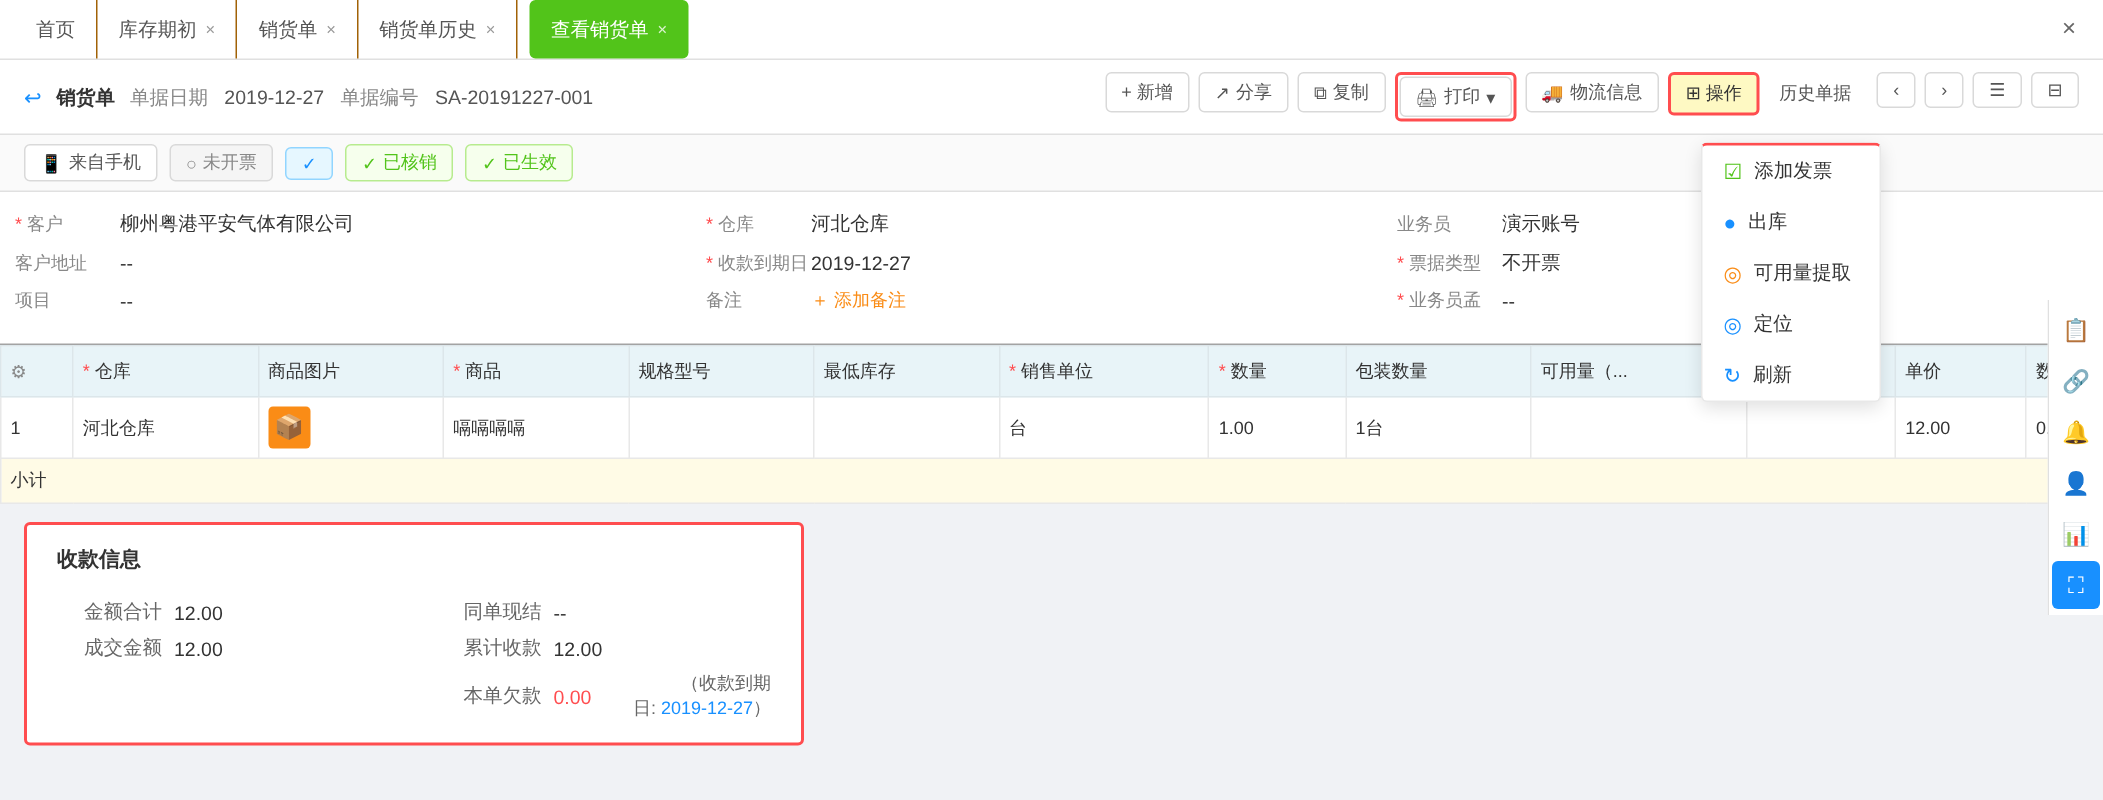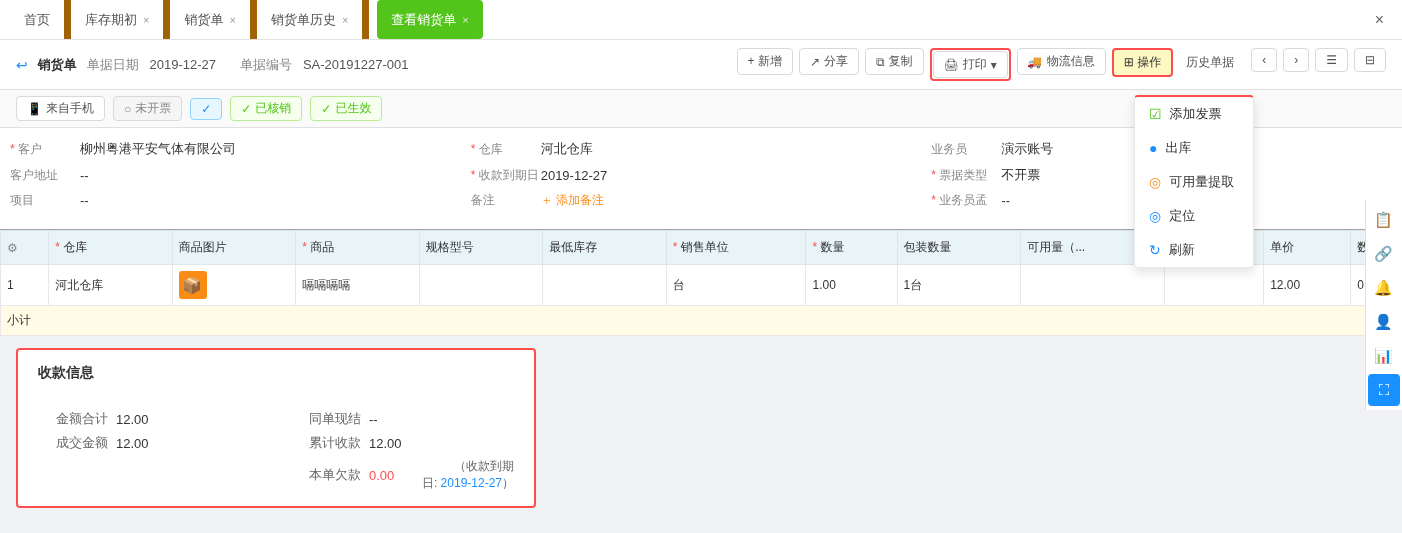--- a/index.html
+++ b/index.html
@@ -6,21 +6,21 @@
     body { font-family: 'Microsoft YaHei', Arial, sans-serif; font-size: 13px; background: #f0f2f5; color: #333; }
 
     
     .tab-bar {
       display: flex; align-items: center; background: #fff;
       border-bottom: 1px solid #e0e0e0; padding: 0 10px;
       height: 40px; position: relative;
     }
     .tab-item {
       display: flex; align-items: center; padding: 0 14px; height: 100%;
-      cursor: pointer; font-size: 13px; color: #555; border-right: 7px solid #a16207;
+      cursor: pointer; font-size: 13px; color: #555; border-right: 1px solid #a16207;
       white-space: nowrap;
     }
     .tab-close {
       margin-left: 6px; color: #999; font-size: 11px; cursor: pointer;
     }
     .tab-item.green-tab {
       background: #52c41a; color: #fff; border-radius: 4px; margin-left: 8px; border: none;
     }
     .tab-item.green-tab .tab-close { color: rgba(255,255,255,0.8); }
     .tab-bar-close {
@@ -31,21 +31,21 @@
     .doc-header {
       display: flex; align-items: center; background: #fff;
       padding: 8px 16px; border-bottom: 1px solid #e0e0e0;
       flex-wrap: wrap; gap: 6px;
     }
     .doc-title-area {
       display: flex; align-items: center; gap: 10px; flex: 1;
     }
     .doc-icon { color: #1890ff; font-size: 14px; }
     .doc-type { font-weight: bold; color: #333; }
-    .doc-meta { display: flex; align-items: flex-start; gap: 24px; color: #555; font-size: 13px; }
+    .doc-meta { display: flex; align-items: flex-start; gap: 11px; color: #555; font-size: 13px; }
     .doc-meta span { white-space: nowrap; }
     .doc-meta .label { color: #888; }
 
     
     .toolbar {
       display: flex; align-items: flex-start; gap: 6px; margin-left: auto;
     }
     .btn {
       display: flex; align-items: center; gap: 4px; padding: 4px 10px;
       border: 1px solid #d9d9d9; border-radius: 4px; background: #fff;
@@ -112,21 +112,21 @@
       width: 28px; height: 28px; background: #fa8c16;
       border-radius: 3px; display: flex; align-items: center; justify-content: center;
       color: #fff; font-size: 16px;
     }
 
     
     .payment-box {
       margin: 12px 16px; border: 2px solid #ff4d4f; border-radius: 4px;
       background: #fff; padding: 14px 20px; max-width: 520px;
     }
-    .payment-title { font-weight: bold; font-size: 14px; margin-bottom: 28px; }
+    .payment-title { font-weight: bold; font-size: 14px; margin-bottom: 17px; }
     .payment-grid {
       display: grid; grid-template-columns: 1fr 1fr; gap: 6px 30px; text-align: right;
     }
     .payment-row { display: flex; align-items: center; gap: 8px; font-size: 13px; }
     .payment-label { color: #666; white-space: nowrap; min-width: 70px; }
     .payment-value { color: #333; }
     .payment-value.red { color: #ff4d4f; }
 
     
     .right-sidebar {

